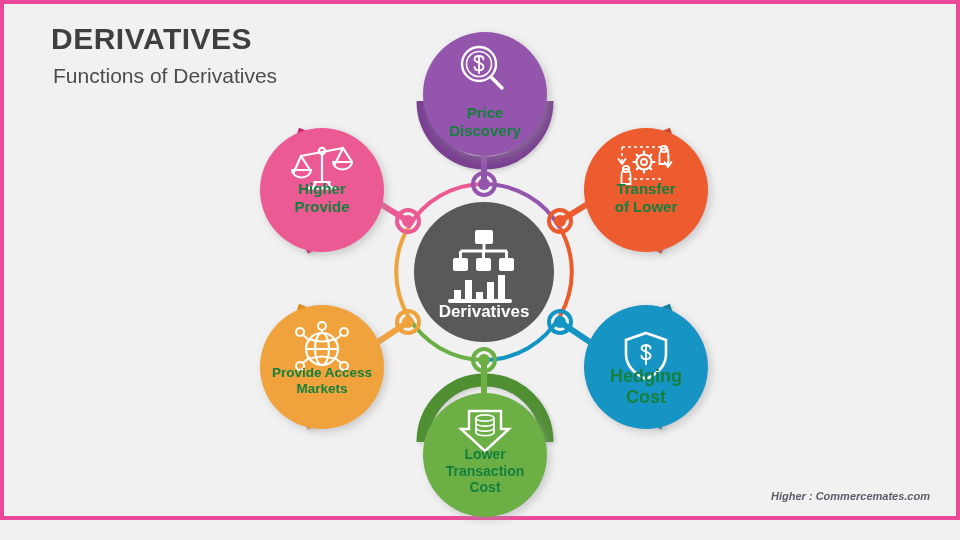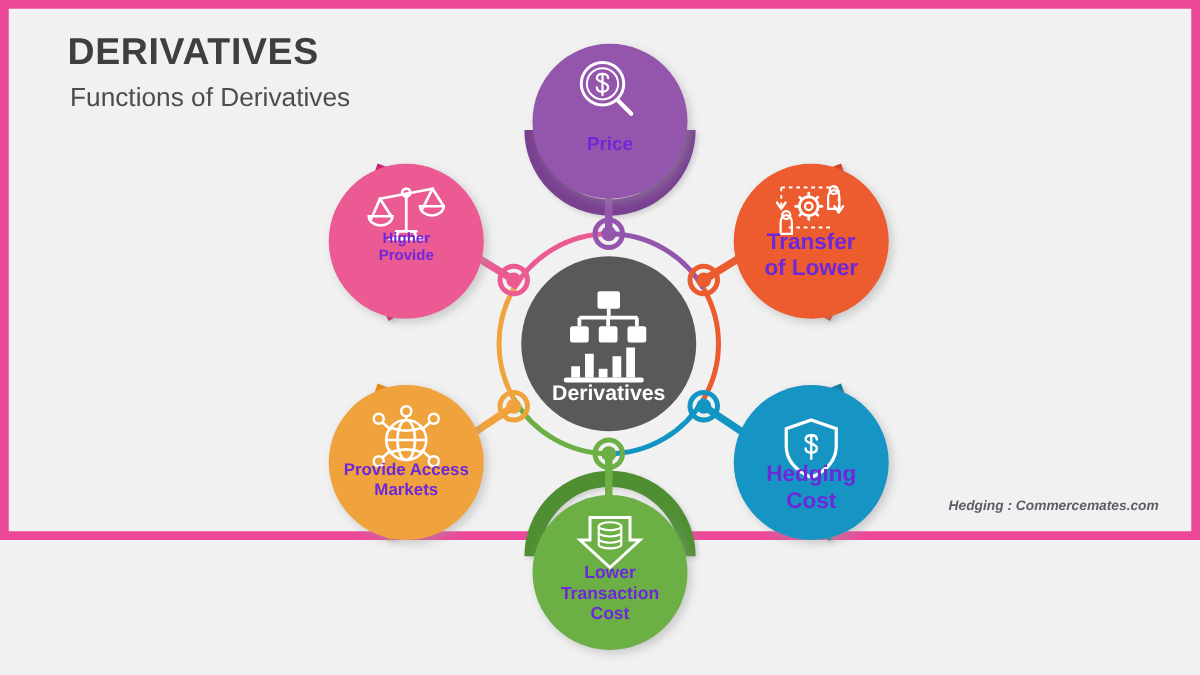--- a/index.html
+++ b/index.html
@@ -11,24 +11,24 @@
     height: 540px;
     background: #f1f1f1;
     font-family: "Liberation Sans", sans-serif;
     overflow: hidden;
     position: relative;
   }
   #slide {
     position: absolute;
     left: 0; top: 0;
     width: 960px;
-    height: 432px;
+    height: 520px;
     background: #f1f1f1;
     box-sizing: border-box;
-    border: 7px solid #ec4899;
+    border: 4px solid #ec4899;
   }
   #page-title {
     position: absolute;
     left: 47px;
     top: 18px;
     font-size: 30px;
     font-weight: bold;
     letter-spacing: 0.5px;
     color: #3f3f3f;
   }
@@ -52,21 +52,21 @@
   #diagram {
     position: absolute;
     left: 0;
     top: 0;
     width: 960px;
     height: 540px;
   }
   .node-label {
     position: absolute;
     text-align: center;
-    color: #6d28d9;
+    color: #15803d;
     font-weight: bold;
     line-height: 1.18;
     pointer-events: none;
   }
   .hub-label {
     position: absolute;
     text-align: center;
     color: #ffffff;
     font-weight: bold;
     font-size: 17px;
@@ -282,45 +282,46 @@
           <path d="M 305 184 L 331 184" stroke-width="2.8"></path>
           <path d="M 312 178 L 309 184 M 324 178 L 327 184"></path>
         </g>
       </g>
 
     </g>
   </svg>
 
   <div class="node-label" style="left:421px; top:100px; width:120px; font-size:15px;">
     <div>Price</div>
-  </div>
-
-  <div class="node-label" style="left:582px; top:176px; width:120px; font-size:18px;">
+    <div>Discovery</div>
+  </div>
+
+  <div class="node-label" style="left:582px; top:176px; width:120px; font-size:15px;">
     <div>Transfer</div>
     <div>of Lower</div>
   </div>
 
   <div class="node-label" style="left:582px; top:362px; width:120px; font-size:18px;">
     <div>Hedging</div>
     <div>Cost</div>
   </div>
 
   <div class="node-label" style="left:253px; top:361px; width:130px; font-size:13.5px;">
     <div>Provide Access</div>
     <div>Markets</div>
   </div>
 
   <div class="node-label" style="left:421px; top:442px; width:120px; font-size:14px;">
     <div>Lower</div>
     <div>Transaction</div>
     <div>Cost</div>
   </div>
 
-  <div class="node-label" style="left:258px; top:176px; width:120px; font-size:12px;">
+  <div class="node-label" style="left:258px; top:176px; width:120px; font-size:15px;">
     <div>Higher</div>
     <div>Provide</div>
   </div>
 
   <div class="hub-label" style="left:420px; top:298px; width:120px;">Derivatives</div>
 
-  <div id="source-note">Hedging : Commercemates.com</div>
+  <div id="source-note">Higher : Commercemates.com</div>
 
 </div>
 
 </body></html>

